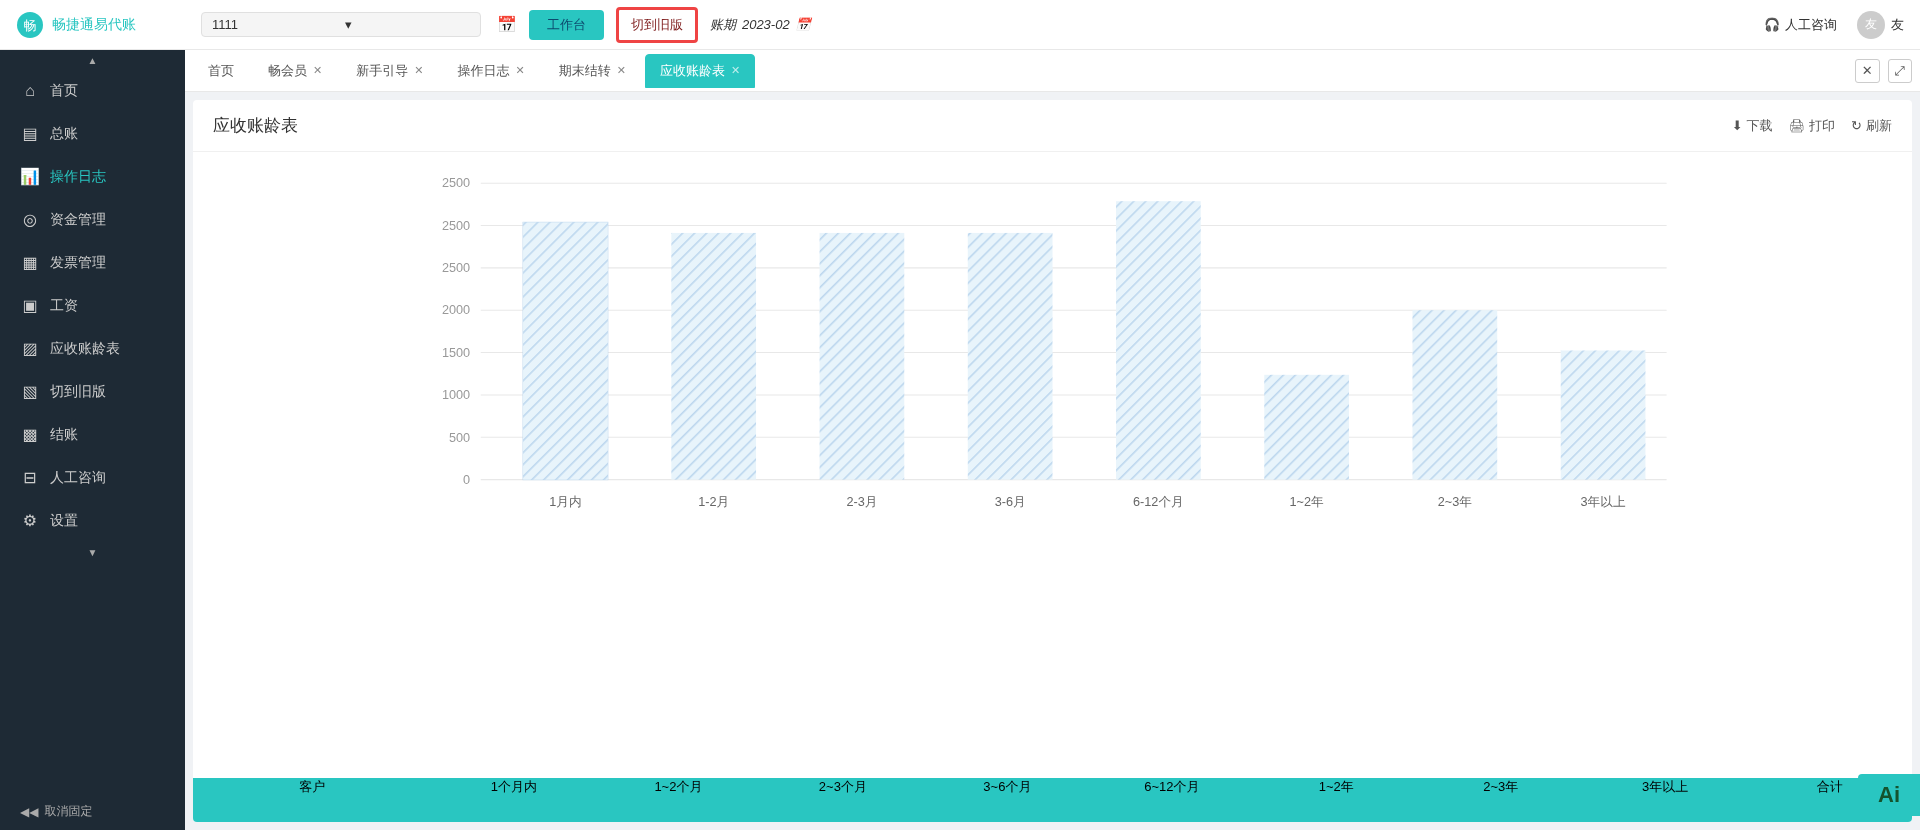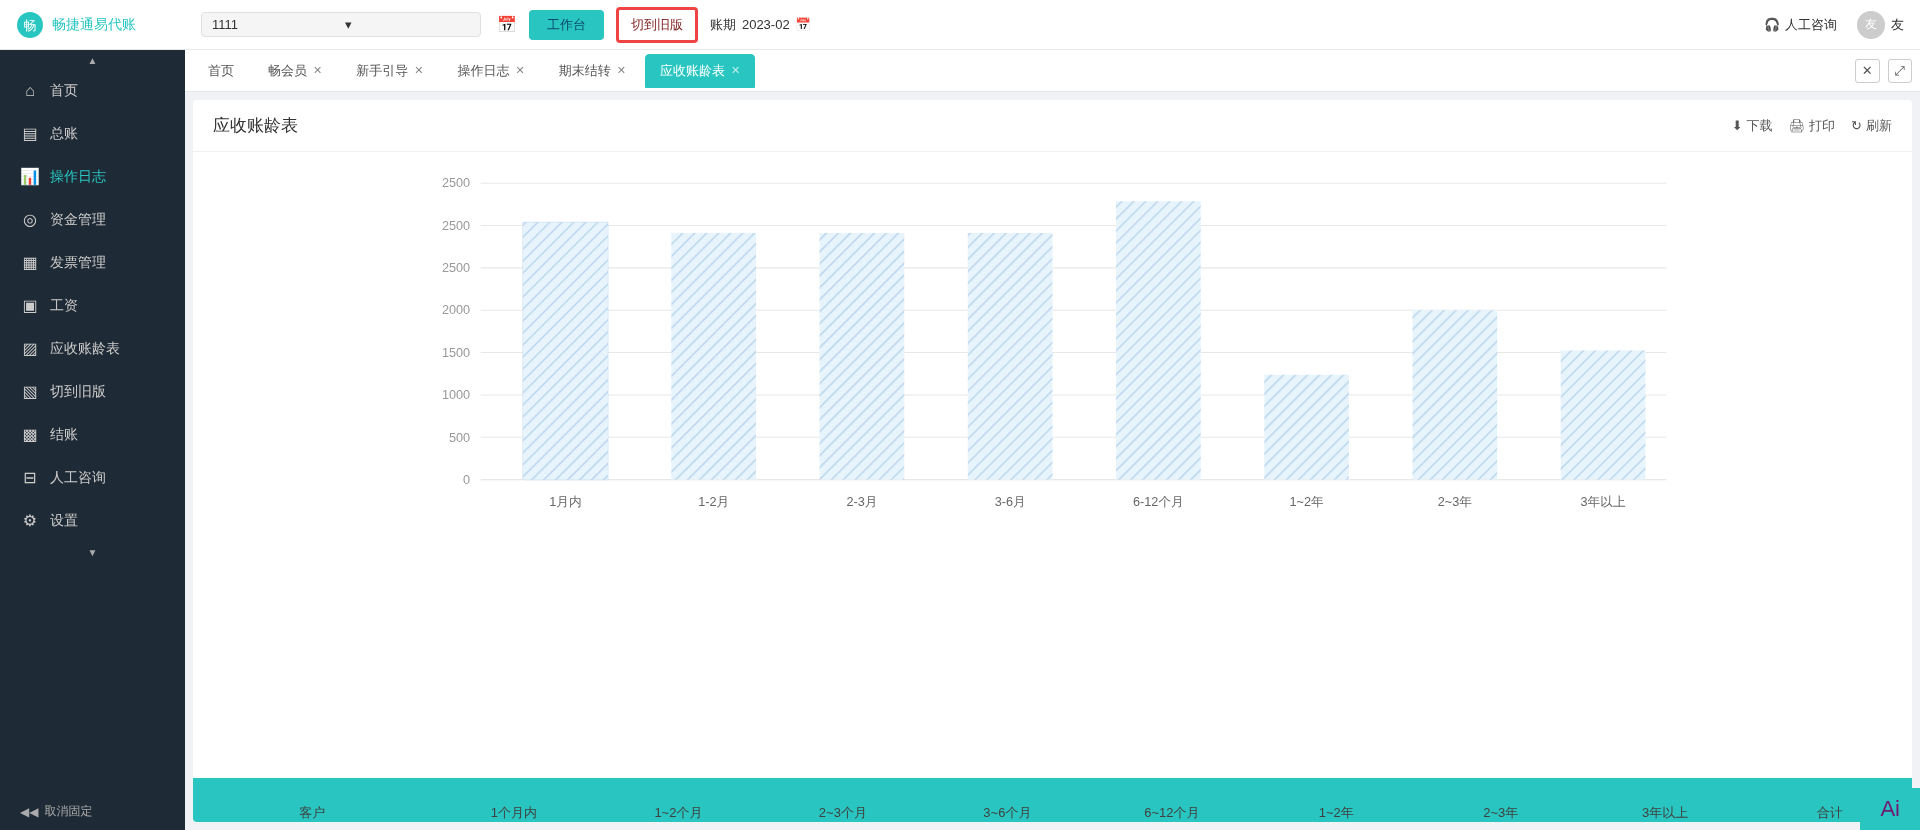--- a/index.html
+++ b/index.html
@@ -56,21 +56,21 @@
     }
     .btn-switch {
       background: #fff;
       color: #7f1d1d;
       border: 3px solid #ef4444;
       border-radius: 4px;
       padding: 6px 12px;
       font-size: 13px;
       cursor: pointer;
     }
-    .period-label { font-size: 13px; color: #333; display: flex; align-items: center; gap: 6px; }
+    .period-label { font-size: 13px; color: #333; display: flex; align-items: center; gap: 6px; font-style: italic; }
     .header-right { margin-left: auto; display: flex; align-items: center; gap: 20px; }
     .support-btn { display: flex; align-items: center; gap: 4px; color: #333; font-size: 13px; cursor: pointer; }
     .user-btn { display: flex; align-items: center; gap: 6px; color: #333; font-size: 13px; cursor: pointer; }
     .avatar { width: 28px; height: 28px; border-radius: 50%; background: #ccc; display: flex; align-items: center; justify-content: center; color: #fff; font-size: 12px; }
 
     
     .main-layout {
       display: flex;
       flex: 1;
       overflow: hidden;
@@ -198,43 +198,43 @@
     }
 
     .chart-svg {
       width: 100%;
       height: 100%;
     }
 
     
     .table-header-row {
       background: #29c6c1;
-      color: #404040;
+      color: #000000;
       display: flex;
       flex-shrink: 0;
       height: 44px;
-      align-items: flex-end;
+      align-items: flex-start;
     }
     .table-header-cell {
       flex: 1;
       text-align: center;
       font-size: 13px;
       padding: 0 8px;
     }
     .table-header-cell:first-child { flex: 1.5; }
 
     
     .ai-badge {
       position: fixed;
-      bottom: 0;
+      bottom: 14px;
       right: 0;
       background: #29c6c1;
-      color: #701a75;
+      color: #14532d;
       font-size: 22px;
-      font-weight: normal;
+      font-weight: bold;
       padding: 8px 20px;
       border-radius: 4px 0 0 0;
       cursor: pointer;
     }
   </style>
 </head>
 <body>
 
 <div class="header">
   <div class="logo-area">

